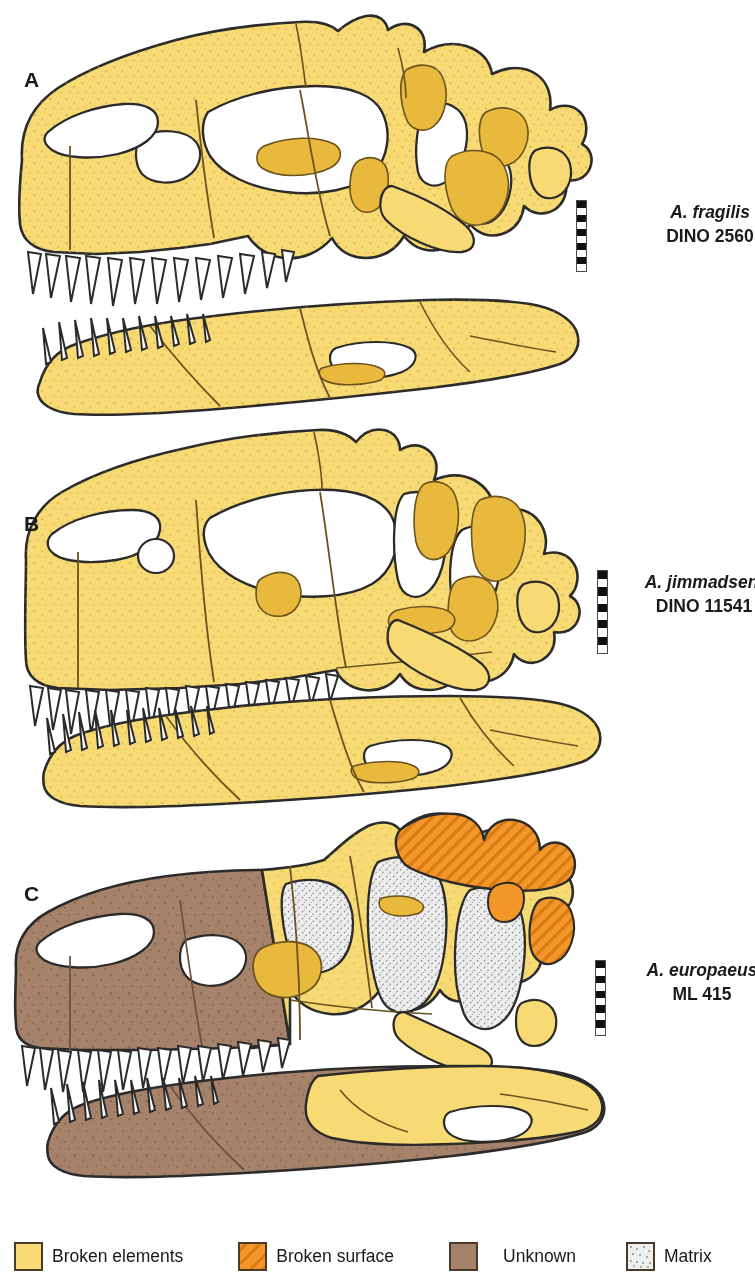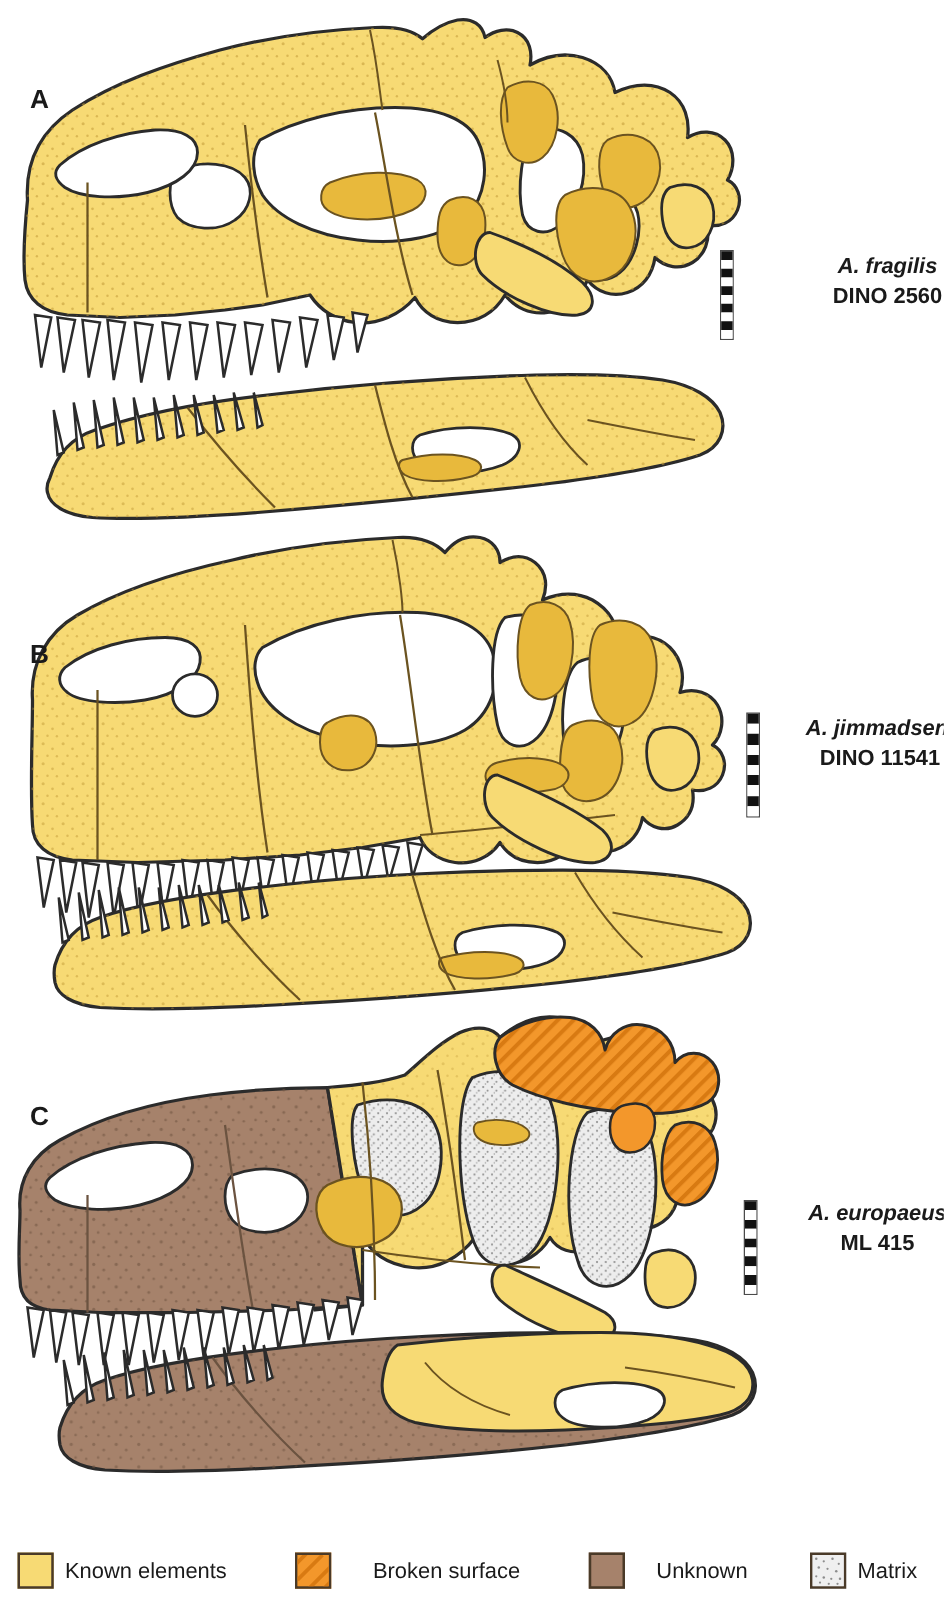--- a/index.html
+++ b/index.html
@@ -98,21 +98,21 @@
     flex: 0 0 auto;
   }
   .legend-label {
     margin-left: 9px;
     font-size: 17.5px;
     font-weight: normal;
     color: #1a1a1a;
     white-space: nowrap;
   }
   #legend-item-known { margin-left: 14px; }
-  #legend-item-broken { margin-left: 55px; gap: 24px; }
+  #legend-item-broken { margin-left: 55px; }
   #legend-item-unknown { margin-left: 55px; gap: 16px; }
   #legend-item-matrix { margin-left: 50px; }
   .sw-known  { background: #F7DA74; }
   .sw-broken { background: #F3972B; }
   .sw-unknown{ background: #A6826B; }
   .sw-matrix { background: #EFEFEF; }
 </style>
 </head>
 <body>
 
@@ -546,21 +546,21 @@
 </div>
 <div class="specimen-label" id="label-c">
   <span class="specimen-taxon">A. europaeus</span>
   <span class="specimen-number">ML 415</span>
 </div>
 
 <div id="legend">
 
   <div class="legend-item" id="legend-item-known">
     <span class="legend-swatch sw-known"></span>
-    <span class="legend-label">Known elements</span>
+    <span class="legend-label">Broken elements</span>
   </div>
 
   <div class="legend-item" id="legend-item-broken">
     <span class="legend-swatch sw-broken">
       <svg width="100%" height="100%" viewBox="0 0 25 25" preserveAspectRatio="none">
         <rect width="25" height="25" fill="#F3972B"></rect>
         <g stroke="#D87A12" stroke-width="3">
           <line x1="-6" y1="12" x2="12" y2="-6"></line>
           <line x1="0" y1="20" x2="20" y2="0"></line>
           <line x1="8" y1="28" x2="28" y2="8"></line>

